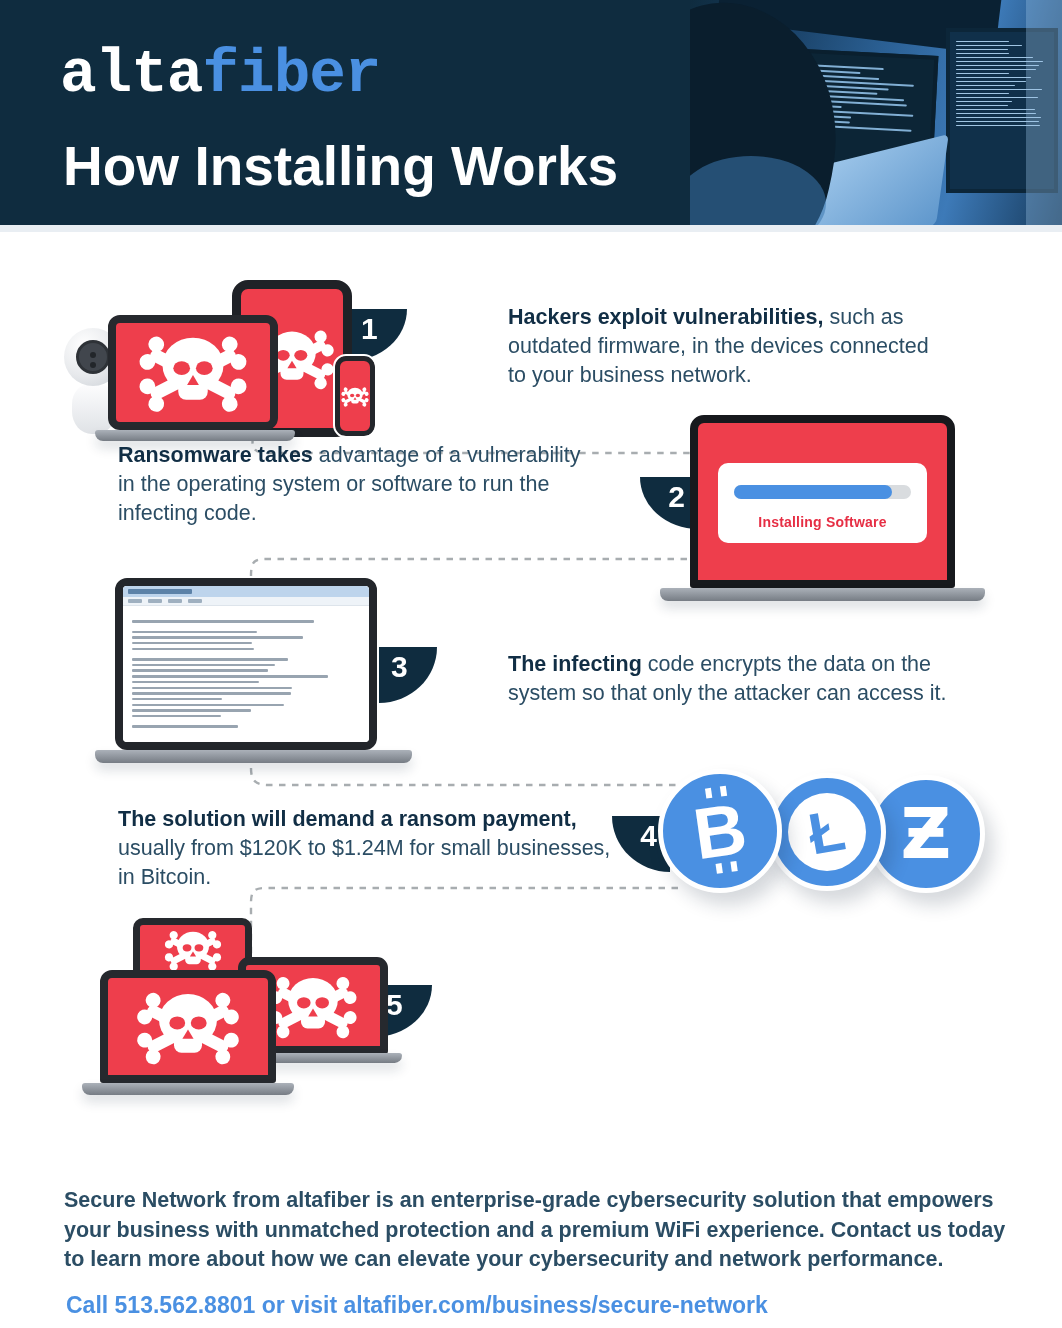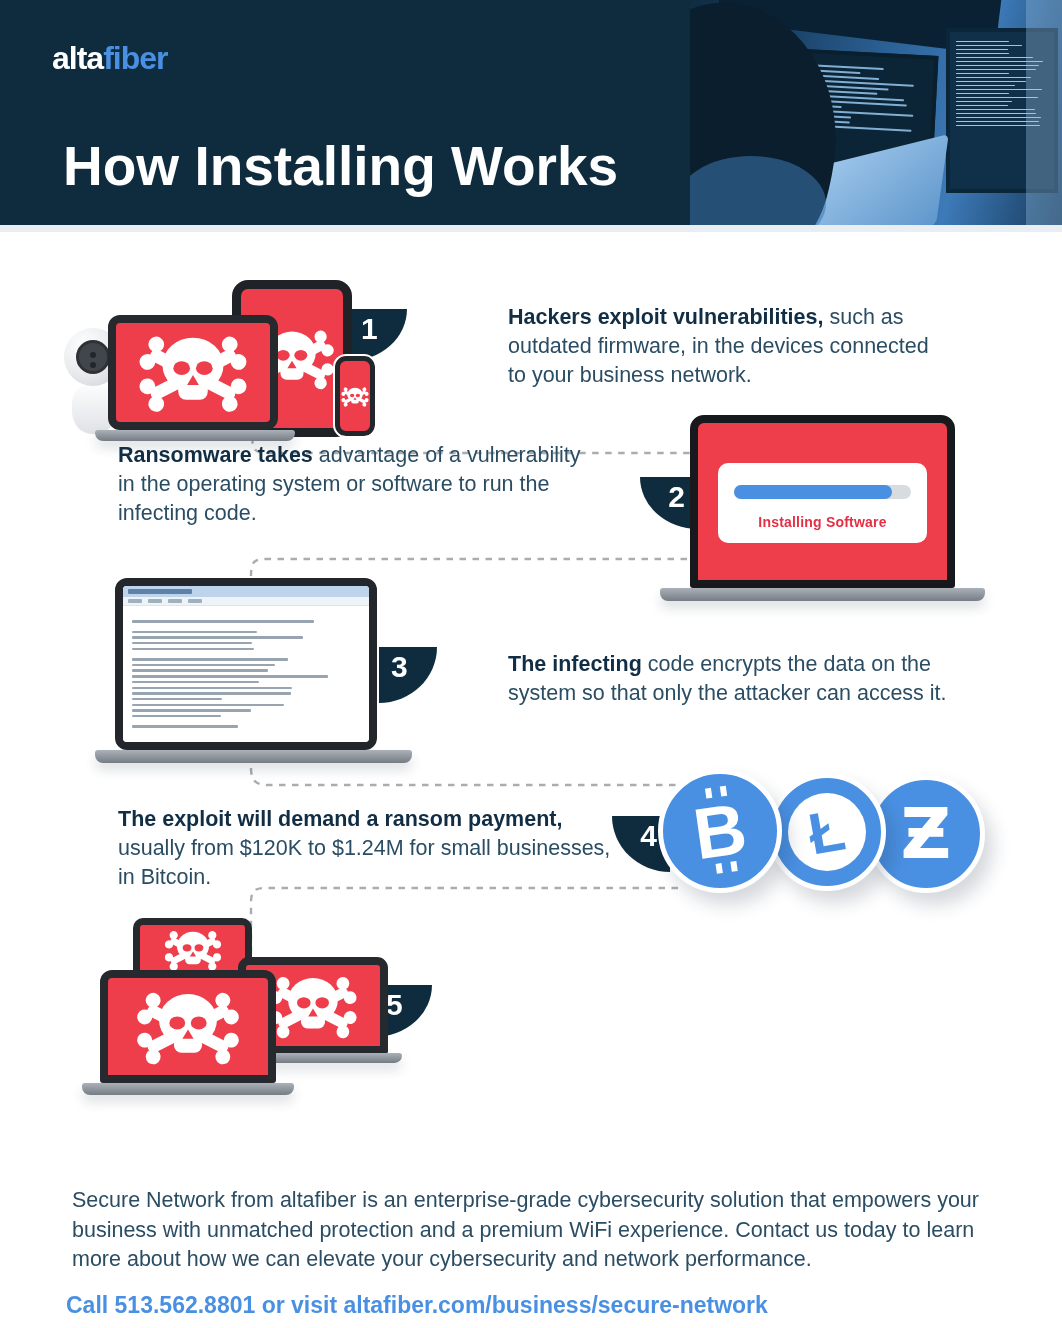--- a/index.html
+++ b/index.html
@@ -3,21 +3,21 @@
 <meta charset="utf-8">
 <style>
   html,body{margin:0;padding:0;background:#fff;}
   #infographic{position:relative;width:1062px;height:1328px;background:#fff;overflow:hidden;
     font-family:"Liberation Sans",sans-serif;color:var(--text,#2b4d64);}
   [data-name]{box-sizing:border-box;}
 
   
   .header{position:absolute;left:0;top:0;width:1062px;height:225px;background:var(--navy,#0f2c3f);overflow:hidden;}
   .header-strip{position:absolute;left:0;top:225px;width:1062px;height:7px;background:#e9eef3;}
-  .logo{position:absolute;left:52px;top:40px;font-size:32px;font-weight:700;letter-spacing:-1px;z-index:5;}
+  .logo{position:absolute;left:60px;top:40px;font-size:61px;font-weight:700;letter-spacing:-1px;z-index:5;font-family:Liberation Mono, monospace;}
   .logo .alta{color:#fff;}
   .logo .fiber{color:var(--blue,#4a90e2);}
   .hero-title{position:absolute;left:63px;top:134px;font-size:55px;font-weight:800;color:#fff;letter-spacing:0;z-index:5;white-space:nowrap;}
   .header-photo{position:absolute;right:0;top:0;width:372px;height:225px;overflow:hidden;
     background:linear-gradient(105deg,#0f2c3f 0%,#15395a 18%,#2b6094 48%,#3d7ab8 72%,#16395a 100%);}
   .ph-shelf{position:absolute;left:30px;top:-34px;width:280px;height:72px;background:#0a2133;transform:rotate(7deg);}
   .ph-monitor-c{position:absolute;left:95px;top:52px;width:150px;height:135px;background:#0c2536;border:4px solid #0a1f2e;transform:rotate(3deg);padding:8px;overflow:hidden;}
   .ph-monitor-r{position:absolute;left:256px;top:28px;width:112px;height:165px;background:#10304a;border:4px solid #0c2639;padding:6px;overflow:hidden;}
   .ph-laptop{position:absolute;left:80px;top:158px;width:175px;height:85px;background:linear-gradient(150deg,#a7cdee,#5f97cc);transform:rotate(-14deg) skewX(-22deg);border-radius:6px;}
   .ph-person{position:absolute;left:-78px;top:4px;width:225px;height:270px;background:#0a1e2d;border-radius:45% 55% 40% 50%;transform:rotate(12deg);}
@@ -93,21 +93,21 @@
 
   
   .s5-back{left:133px;top:918px;width:119px;height:64px;border-width:7px;border-radius:10px 10px 2px 2px;z-index:2;}
   .s5-right{left:238px;top:957px;width:150px;height:97px;border-radius:11px 11px 3px 3px;z-index:3;}
   .s5-right-base{left:222px;top:1053px;width:180px;height:10px;z-index:3;}
   .s5-front{left:100px;top:970px;width:176px;height:113px;border-radius:12px 12px 3px 3px;z-index:4;}
   .s5-front-base{left:82px;top:1083px;width:212px;height:12px;z-index:4;}
 
   
   .foot-heading{position:absolute;left:64px;top:1142px;font-size:34px;font-weight:800;letter-spacing:-.5px;color:var(--blue,#4a90e2);}
-  .foot-body{position:absolute;left:72px;top:1186px;width:945px;font-size:21.5px;line-height:1.38;color:var(--text,#2b4d64);}
+  .foot-body{position:absolute;left:64px;top:1186px;width:945px;font-size:21.5px;line-height:1.38;color:var(--text,#2b4d64);font-weight:bold;}
   .foot-cta{position:absolute;left:66px;top:1292px;font-size:23px;font-weight:700;color:var(--blue,#4a90e2);}
 </style>
 </head>
 <body>
 
 <div id="infographic" data-name="ransomware-infographic">
 
   <svg class="dash-layer" width="1062" height="1328" data-name="step-connector-lines">
     <g fill="none" stroke="#a8adb0" stroke-width="2.4" stroke-dasharray="6.5 6.5">
       <path d="M253,437 C251,449 255,453 268,453 L700,453"></path>
@@ -319,21 +319,21 @@
   </div>
   <div class="lap-base s3-base" data-name="ransom-note-laptop-base"></div>
 
   <div class="badge rt" style="left:379px;top:647px;height:56px;" data-name="step-3-badge"><span data-name="step-3-number">3</span></div>
 
   <div class="step-text" style="left:508px;top:650px;width:440px;" data-name="step-3-text">
     <b data-name="step-3-bold-text">The infecting</b><span data-name="step-3-rest-text"> code encrypts the data on the system so that only the attacker can access it.</span>
   </div>
 
   <div class="step-text" style="left:118px;top:805px;width:505px;" data-name="step-4-text">
-    <b data-name="step-4-bold-text">The exploit will demand a ransom payment,</b><span data-name="step-4-rest-text"> usually from $120K to $1.24M for small businesses, in Bitcoin.</span>
+    <b data-name="step-4-bold-text">The solution will demand a ransom payment,</b><span data-name="step-4-rest-text"> usually from $120K to $1.24M for small businesses, in Bitcoin.</span>
   </div>
 
   <div class="badge lt" style="left:612px;top:816px;height:56px;" data-name="step-4-badge"><span data-name="step-4-number">4</span></div>
 
   <div class="coin coin-btc" data-name="bitcoin-coin">
     <span class="btc-sym" data-name="bitcoin-symbol">B</span>
   </div>
   <div class="coin coin-ltc" data-name="litecoin-coin">
     <span class="ltc-inner" data-name="litecoin-inner-circle">
         <span data-name="litecoin-symbol">Ł</span>

